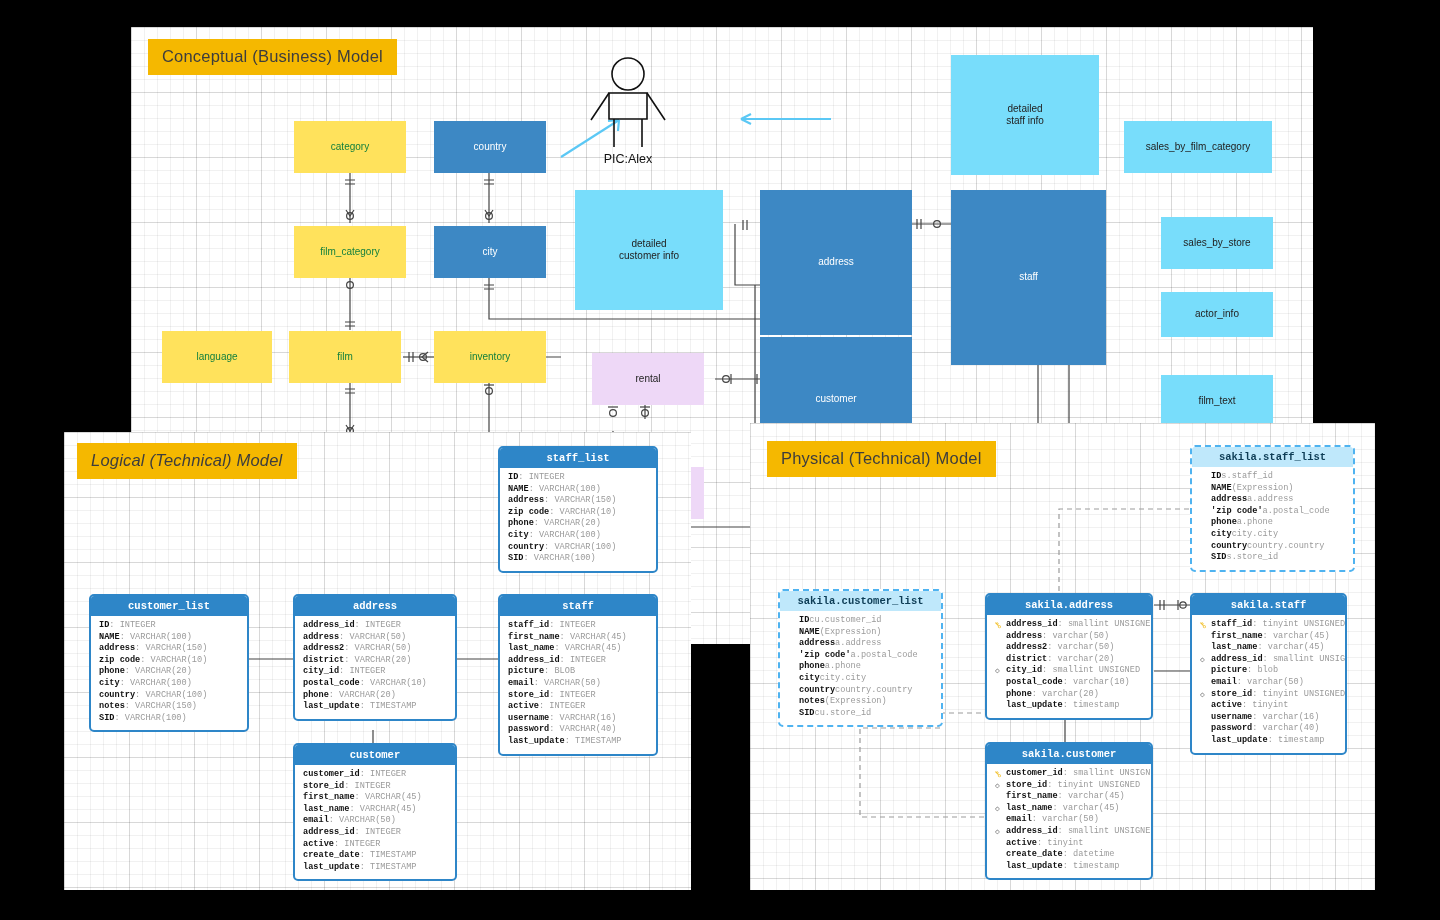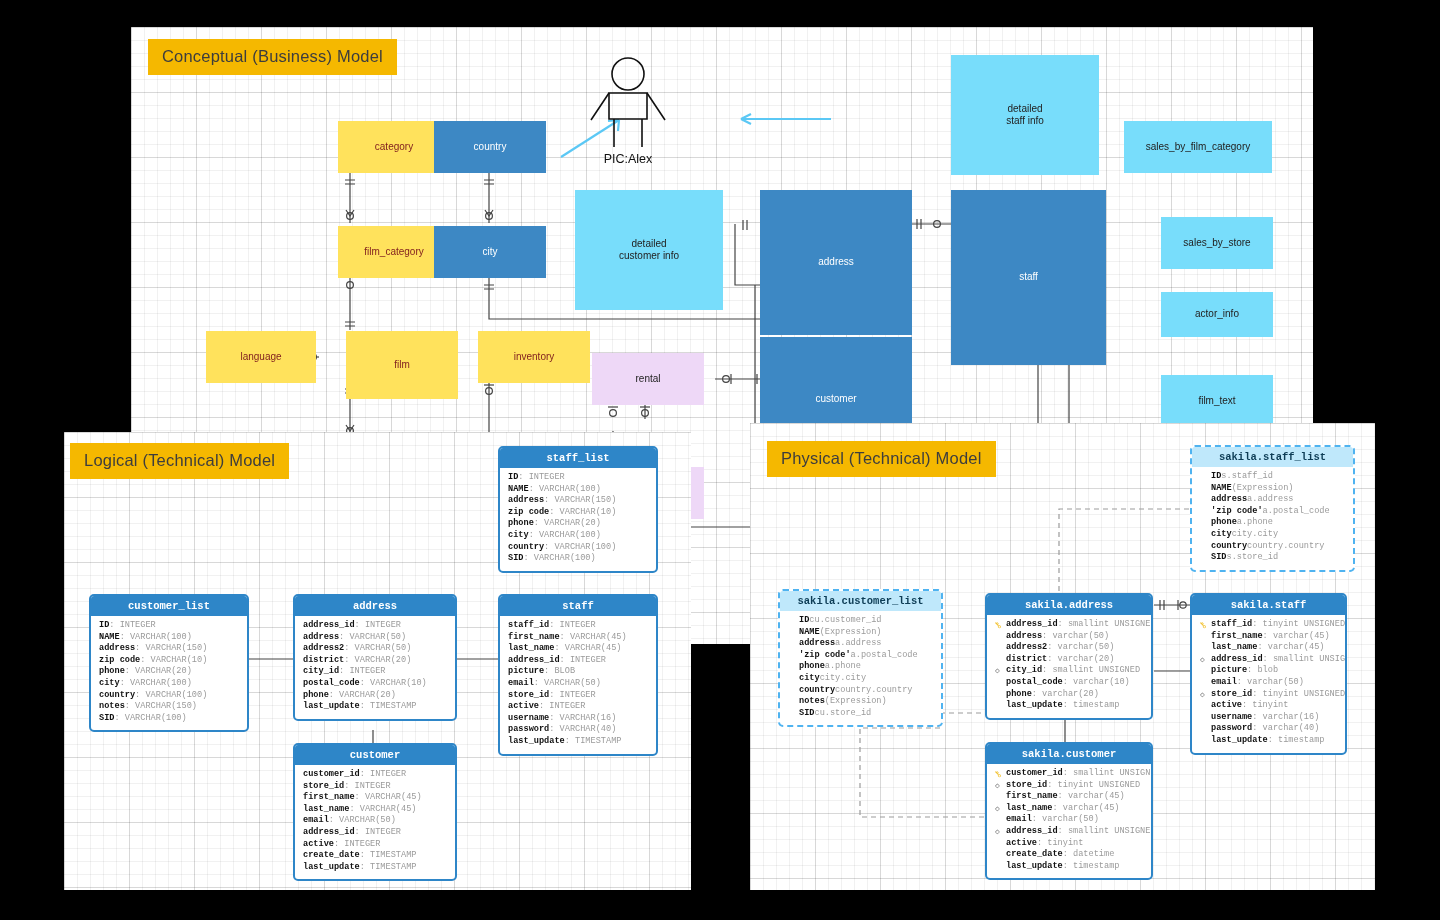--- a/index.html
+++ b/index.html
@@ -19,21 +19,21 @@
   #panel-conceptual{left:131px;top:27px;width:1182px;height:617px;}
   #panel-logical{left:64px;top:432px;width:627px;height:458px;}
   #panel-physical{left:750px;top:423px;width:625px;height:467px;}
 
   .title-chip{position:absolute;background:#F5B800;color:#3d3d3d;
     font-size:16.5px;padding:8px 14px 9px 14px;letter-spacing:.2px;white-space:nowrap;}
 
   
   .ebox{position:absolute;display:flex;align-items:center;justify-content:center;
         text-align:center;font-size:10px;line-height:1.25;box-sizing:border-box;}
-  .ebox.yellow{background:#FFE25C;color:#7f1d1d;margin-left:44px;}
+  .ebox.yellow{background:#FFE25C;color:#15803d;}
   .ebox.blue{background:#3D88C4;color:#fff;}
   .ebox.cyan{background:#78DDFB;color:#222;}
   .ebox.purple{background:#EED8F7;color:#222;}
 
   
   .tbl{position:absolute;background:#fff;border:2px solid #2E86C8;border-radius:5px;
        box-sizing:border-box;overflow:hidden;font-family:Liberation Mono, monospace;}
   .tbl > .hdr{background:#2E86C8;color:#fff;font-weight:bold;font-size:10.5px;
       text-align:center;padding:4px 2px 4px 2px;}
   .tbl > .body{padding:4px 5px 6px 8px;}
@@ -163,21 +163,21 @@
     </div>
   <div class="ebox yellow" style="left:163px;top:199px;width:112px;height:52px;">
       <span>film_category</span>
     </div>
   <div class="ebox blue" style="left:303px;top:199px;width:112px;height:52px;">
       <span>city</span>
     </div>
   <div class="ebox yellow" style="left:31px;top:304px;width:110px;height:52px;">
       <span>language</span>
     </div>
-  <div class="ebox yellow" style="left:171px;top:304px;width:112px;height:68px;">
+  <div class="ebox yellow" style="left:158px;top:304px;width:112px;height:52px;">
       <span>film</span>
     </div>
   <div class="ebox yellow" style="left:303px;top:304px;width:112px;height:52px;">
       <span>inventory</span>
     </div>
   <div class="ebox purple" style="left:461px;top:326px;width:112px;height:52px;">
       <span>rental</span>
     </div>
   <div class="ebox purple" style="left:461px;top:440px;width:112px;height:52px;"></div>
 
@@ -217,21 +217,21 @@
 <div class="panel" id="panel-logical">
   <div class="grid"></div>
 
   <svg class="ov" viewBox="0 0 627 458">
     <path class="ln" d="M180 227 L229 227"></path>
     <path class="ln" d="M393 227 L434 227"></path>
     <path class="ln" d="M309 298 L309 322"></path>
     <path class="ln" d="M434 108 L475 108"></path>
   </svg>
 
-  <div class="title-chip" style="left:6px;top:11px;">Logical (Technical) Model</div>
+  <div class="title-chip" style="left:13px;top:11px;font-style:italic;">Logical (Technical) Model</div>
 
   <div class="tbl" id="tbl-customer_list" style="left:25px;top:162px;width:160px;">
     <div class="hdr">customer_list</div>
     <div class="body">
         <div class="fld">
           <b>ID</b>
           <span class="sep"> : INTEGER</span>
         </div>
         <div class="fld">
           <b>NAME</b>

